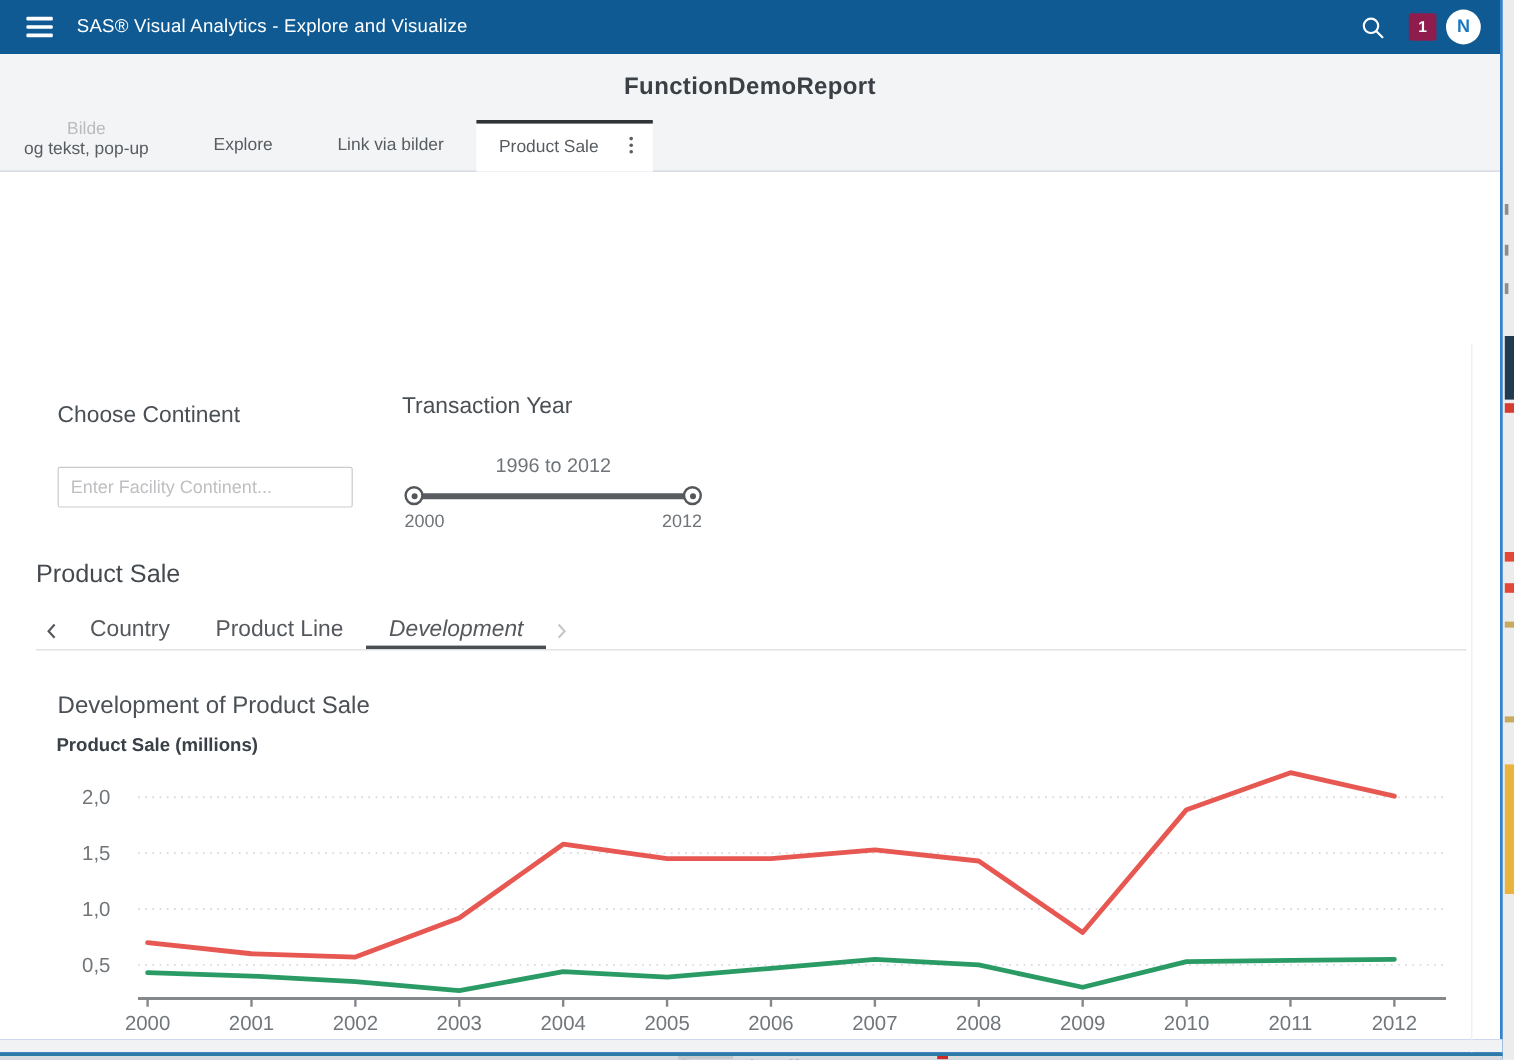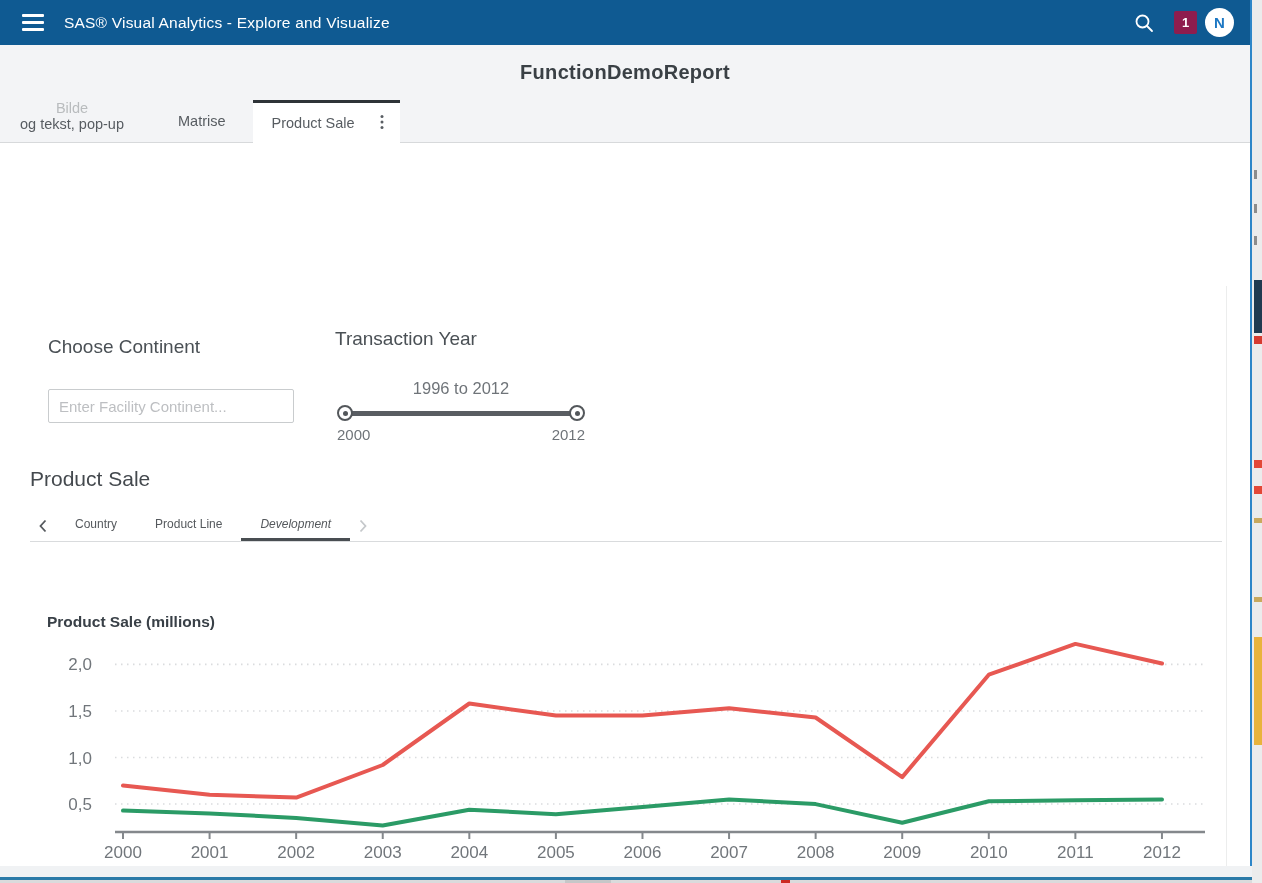--- a/index.html
+++ b/index.html
@@ -45,21 +45,21 @@
   .slider-row { position:absolute; left:337px; top:261px; width:248px; height:18px; }
   .slider-track { position:absolute; left:8px; right:8px; top:7px; height:5px; background:#595d62; border-radius:2px; cursor:pointer; }
   .slider-handle { position:absolute; top:1px; width:16px; height:16px; border:2px solid #53575b; border-radius:50%; background:#fff; cursor:grab; }
   .slider-handle::after { content:""; position:absolute; left:3.5px; top:3.5px; width:5px; height:5px; border-radius:50%; background:#53575b; }
   .slider-handle.min { left:0; } .slider-handle.max { right:0; }
   .slider-ends { position:absolute; left:337px; top:283px; width:248px; display:flex; justify-content:space-between; font-size:15px; color:#6f7479; }
 
   .section-title { position:absolute; left:30px; top:324px; font-size:21px; color:#44494e; }
 
   .subtabs { position:absolute; left:30px; top:368px; height:30px; display:flex; align-items:center; }
-  .subtab { padding:0 19px; font-size:12px; color:#55595d; line-height:27px; height:30px; cursor:pointer; border-bottom:3px solid transparent; white-space:nowrap; }
+  .subtab { padding:0 19px; font-size:19px; color:#55595d; line-height:27px; height:30px; cursor:pointer; border-bottom:3px solid transparent; white-space:nowrap; }
   .subtab.active { border-bottom-color:#494e52;font-style:italic; }
   .subtab-chev { width:26px; height:30px; display:flex; align-items:center; justify-content:center; cursor:pointer; }
   .subtabs-rule { position:absolute; left:30px; top:398px; width:1192px; height:1px; background:#d9dbdd; }
 
   .chart-title { position:absolute; left:48px; top:434px; font-size:20px; color:#4a5055; }
   .chart-ylabel { position:absolute; left:47px; top:470px; font-size:15.5px; font-weight:bold; color:#394047; }
   .chart-svg { position:absolute; left:30px; top:496px; }
   .chart-xlabel { position:absolute; left:30px; top:736px; width:1195px; text-align:center; font-size:15.5px; font-weight:bold; color:#394047; }
 
   
@@ -163,21 +163,24 @@
       </div>
       <div class="badge badge-2">2</div>
     </div>
 
     <div class="tabbar" id="tabbar">
         <div class="tab">
           <span class="muted">Bilde</span>
           <span> og tekst, pop-up</span>
         </div>
         <div class="tab">
-          <span>Matrise</span>
+          <span>Explore</span>
+        </div>
+        <div class="tab">
+          <span>Link via bilder</span>
         </div>
         <div class="tab active">
           <span>Product Sale</span>
           <span class="tab-kebab"><svg width="10" height="18" viewBox="0 0 10 18">
               <circle cx="5" cy="3.5" r="1.5" fill="#595e63"></circle>
               <circle cx="5" cy="9" r="1.5" fill="#595e63"></circle>
               <circle cx="5" cy="14.5" r="1.5" fill="#595e63"></circle>
             </svg></span>
         </div>
       </div>
@@ -211,20 +214,21 @@
           <div class="subtab">Product Line</div>
           <div class="subtab active">Development</div>
           <div class="subtab-chev">
             <svg width="12" height="16" viewBox="0 0 12 16" fill="none" stroke="#c5c8cb" stroke-width="1.8">
               <path d="M3.5 2.5 L8.5 8 L3.5 13.5"></path>
             </svg>
           </div>
         </div>
       <div class="subtabs-rule"></div>
 
+      <div class="chart-title">Development of Product Sale</div>
       <div class="chart-ylabel">Product Sale (millions)</div>
       <svg class="chart-svg" id="chart-svg" width="1195" height="238" viewBox="0 0 1195 238">
           <line x1="85" y1="165.07" x2="1175" y2="165.07" stroke="#dadcde" stroke-width="1.6" stroke-dasharray="1.5 4.5"></line>
           <text x="62" y="171.07" text-anchor="end" font-size="17" fill="#71767b" font-family="&quot;Liberation Sans&quot;, sans-serif">0,5</text>
           <line x1="85" y1="118.52" x2="1175" y2="118.52" stroke="#dadcde" stroke-width="1.6" stroke-dasharray="1.5 4.5"></line>
           <text x="62" y="124.52" text-anchor="end" font-size="17" fill="#71767b" font-family="&quot;Liberation Sans&quot;, sans-serif">1,0</text>
           <line x1="85" y1="71.97" x2="1175" y2="71.97" stroke="#dadcde" stroke-width="1.6" stroke-dasharray="1.5 4.5"></line>
           <text x="62" y="77.97" text-anchor="end" font-size="17" fill="#71767b" font-family="&quot;Liberation Sans&quot;, sans-serif">1,5</text>
           <line x1="85" y1="25.420000000000016" x2="1175" y2="25.420000000000016" stroke="#dadcde" stroke-width="1.6" stroke-dasharray="1.5 4.5"></line>
           <text x="62" y="31.420000000000016" text-anchor="end" font-size="17" fill="#71767b" font-family="&quot;Liberation Sans&quot;, sans-serif">2,0</text>

